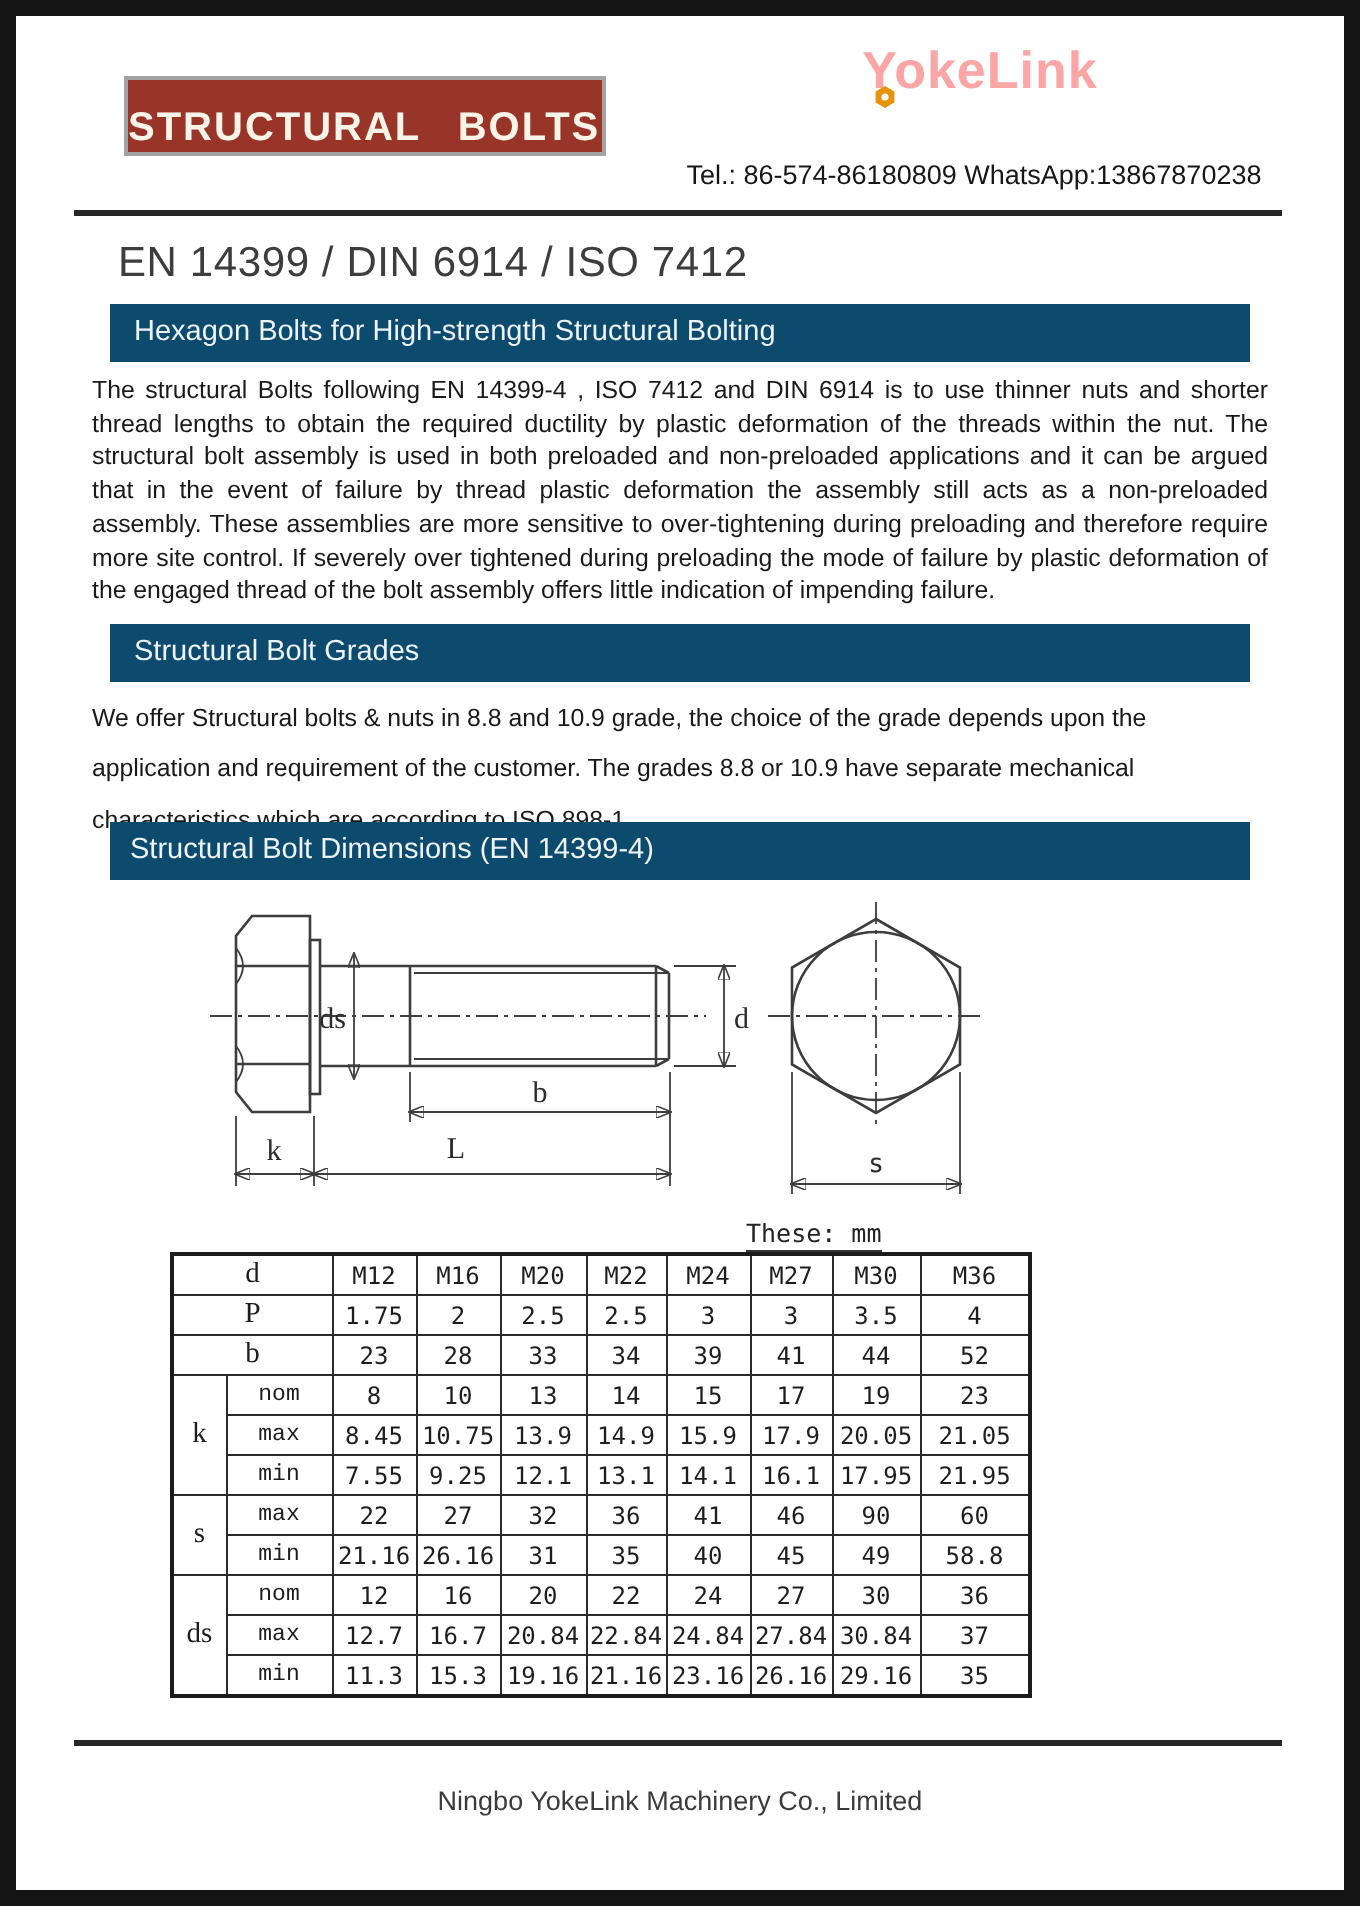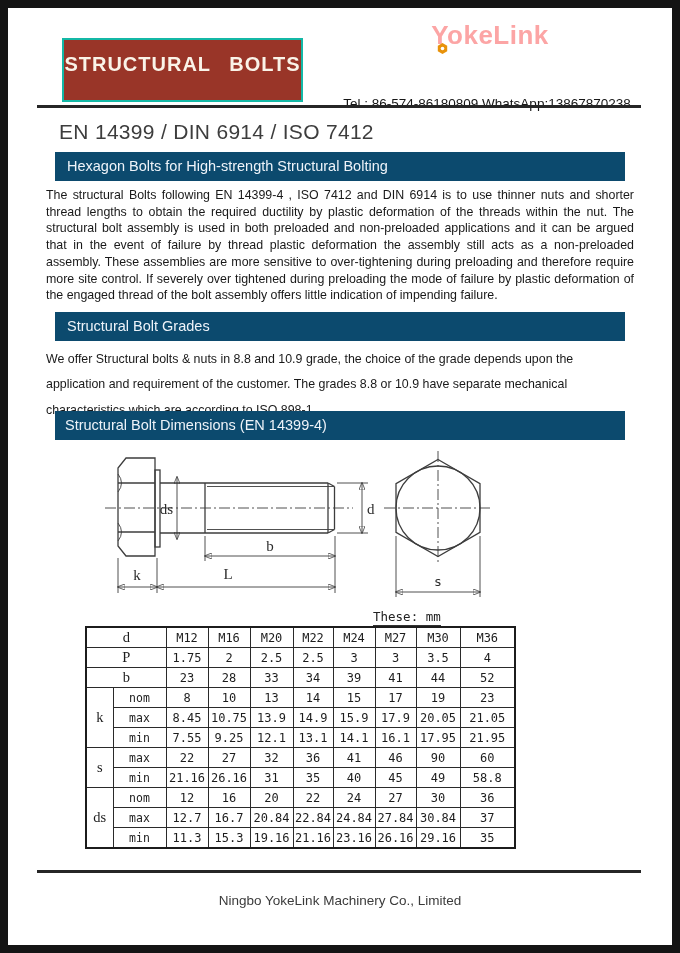--- a/index.html
+++ b/index.html
@@ -1,31 +1,31 @@
 <!DOCTYPE html>
 <html><head>
 <meta charset="utf-8">
 <style>
   html,body{margin:0;padding:0;background:#555;}
   .frame{position:relative;width:680px;height:953px;margin:0 auto;background:#141414;
          font-family:"Liberation Sans",sans-serif;overflow:hidden;}
   .page-bg{position:absolute;inset:0;background:#ffffff;border:8px solid #141414;box-sizing:border-box;}
 
   
-  .red-banner{position:absolute;left:62px;top:38px;width:241px;height:64px;box-sizing:border-box;
-              background:#993528;border:2px solid #14b8a6;text-align:center;}
+  .red-banner{position:absolute;left:62px;top:38px;width:241px;height:40px;box-sizing:border-box;
+              background:#993528;border:2px solid #a3a3a3;}
   .red-banner span{display:inline-block;line-height:48px;font-size:20px;font-weight:bold;
                    color:#faf3e8;letter-spacing:1px;word-spacing:12px;}
   .logo-wrap{position:absolute;left:340px;top:20px;width:300px;height:36px;text-align:center;}
   .logo-text{font-size:26px;font-weight:bold;color:#fca5a5;letter-spacing:.5px;
              font-family:"Liberation Sans",sans-serif;}
   .logo-nut{position:absolute;left:97px;top:23px;}
   .contact-1{position:absolute;left:350px;top:63px;width:324px;display:flex;justify-content:center;
              gap:40px;font-size:13.5px;color:#ffffff;}
-  .contact-2{position:absolute;left:322px;top:80px;width:330px;text-align:center;font-size:13.5px;color:#161616;margin-top:16px;}
+  .contact-2{position:absolute;left:322px;top:80px;width:330px;text-align:center;font-size:13.5px;color:#161616;}
   .rule-top{position:absolute;left:37px;top:105px;width:604px;height:3px;background:#262626;}
   .rule-bottom{position:absolute;left:37px;top:870px;width:604px;height:3px;background:#262626;}
 
   .doc-title{position:absolute;left:59px;top:120px;font-size:21px;color:#3d3d3d;letter-spacing:.3px;}
 
   .sec-banner{position:absolute;left:55px;width:570px;height:29px;background:#0c4a6e;
               color:#eef3f9;font-size:14.5px;line-height:29px;padding-left:12px;box-sizing:border-box;}
   .sec1{top:152px;} .sec2{top:312px;} .sec3{top:411px;padding-left:10px;}
 
   .para{position:absolute;left:46px;width:588px;color:#191919;font-size:12.4px;}
@@ -43,21 +43,21 @@
 
   .unit{position:absolute;left:373px;top:609px;font-family:"DejaVu Sans Mono",monospace;
         font-size:12.5px;color:#222;border-bottom:1px solid #333;padding-bottom:1px;}
 
   
   .dim-table{position:absolute;left:85px;top:626px;border-collapse:collapse;table-layout:fixed;
              width:429px;background:#fff;border:2px solid #1c1c1c;}
   .dim-table td{border:1px solid #2a2a2a;height:19px;padding:0;text-align:center;vertical-align:middle;
                 font-family:"DejaVu Sans Mono",monospace;font-size:12px;color:#1d1d1d;}
   .dim-table td.glabel{font-family:"Liberation Serif",serif;font-size:14.5px;}
-  .dim-table td.sublabel{font-size:11.5px;}
+  .dim-table td.sublabel{font-size:11.5px;font-family:Liberation Mono, monospace;}
 
   .footer-text{position:absolute;left:0;top:893px;width:100%;text-align:center;
                font-size:13.5px;color:#3b3b3b;}
 </style>
 </head>
 <body>
 
 <div class="frame">
   <div class="page-bg"></div>
 

